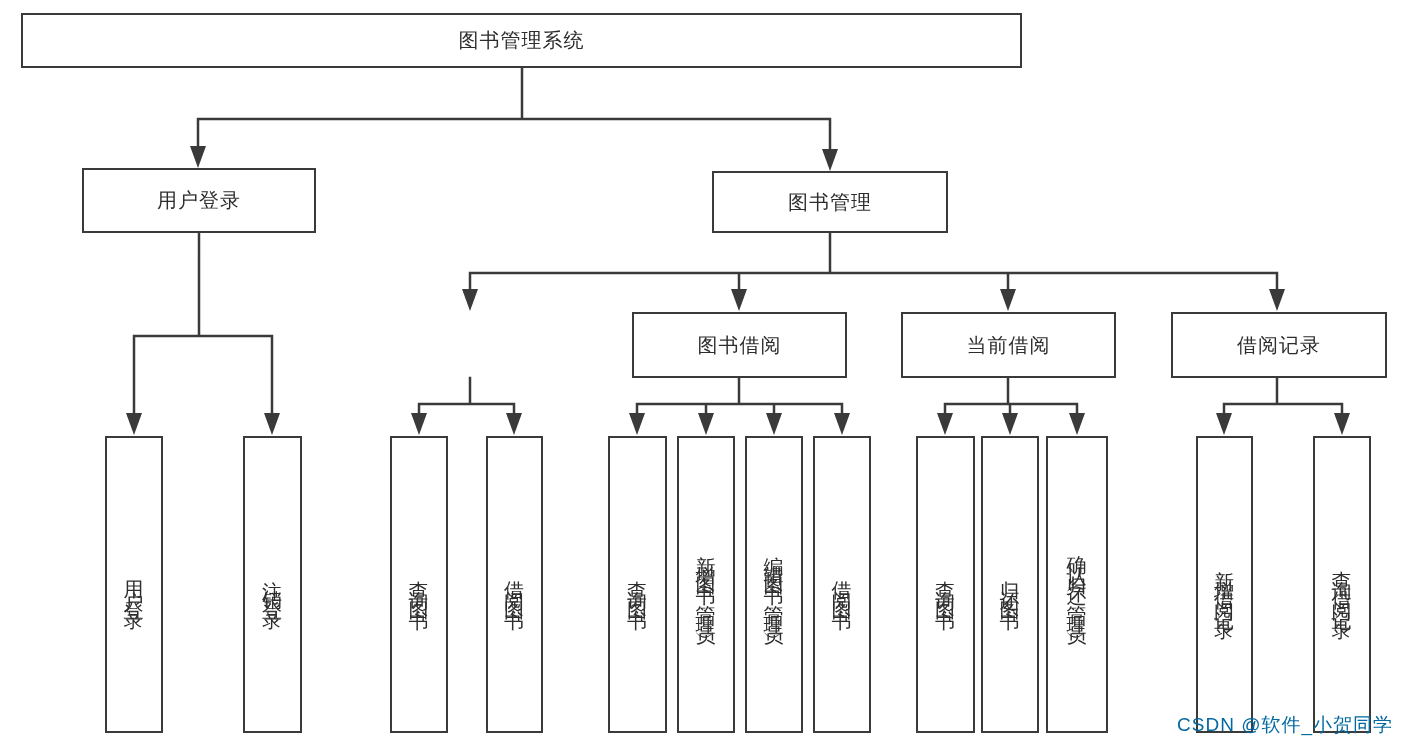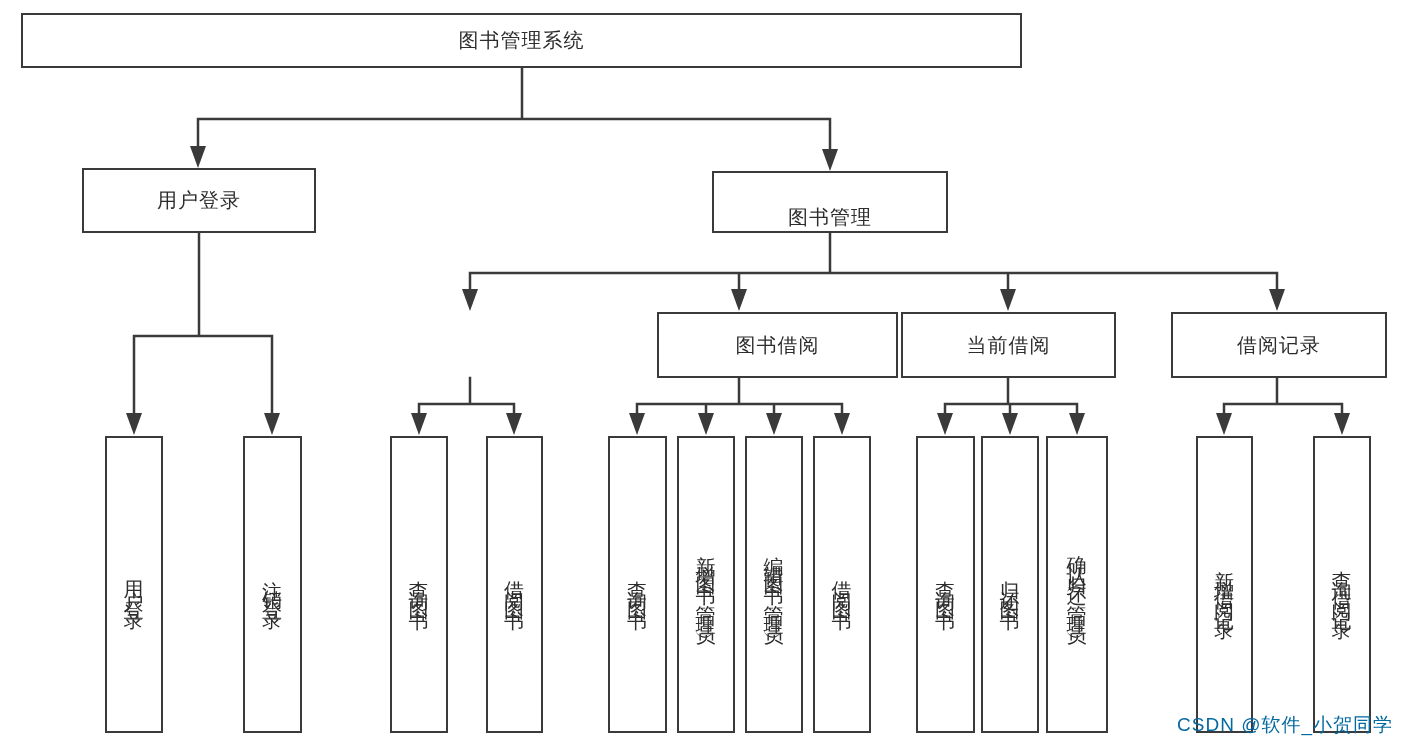--- a/index.html
+++ b/index.html
@@ -43,23 +43,23 @@
     text-orientation: mixed;
     font-size: 20px;
     letter-spacing: 10px;
     line-height: 1;
     color: #2d2d2d;
     white-space: nowrap;
   }
   
   .n-root            { left: 21px;   top: 13px;  width: 1001px; height: 55px; }
   .n-user-login      { left: 82px;   top: 168px; width: 234px;  height: 65px; }
-  .n-book-mgmt       { left: 712px;  top: 171px; width: 236px;  height: 62px; align-items: flex-end; }
+  .n-book-mgmt       { left: 712px;  top: 171px; width: 236px;  height: 62px; }
   .n-recommend       { left: 363px;  top: 312px; width: 215px;  height: 66px; }
-  .n-borrow          { left: 632px;  top: 312px; width: 241px;  height: 66px; margin-left: 25px; }
+  .n-borrow          { left: 632px;  top: 312px; width: 215px;  height: 66px; }
   .n-current         { left: 901px;  top: 312px; width: 215px;  height: 66px; }
   .n-record          { left: 1171px; top: 312px; width: 216px;  height: 66px; text-align: center; }
   
   .node-v            { top: 436px; height: 297px; }
   .l-login-user      { left: 105px;  width: 58px; }
   .l-login-logout    { left: 243px;  width: 59px; }
   .l-rec-query       { left: 390px;  width: 58px; }
   .l-rec-borrow      { left: 486px;  width: 57px; }
   .l-bor-query       { left: 608px;  width: 59px; }
   .l-bor-add         { left: 677px;  width: 58px; }

